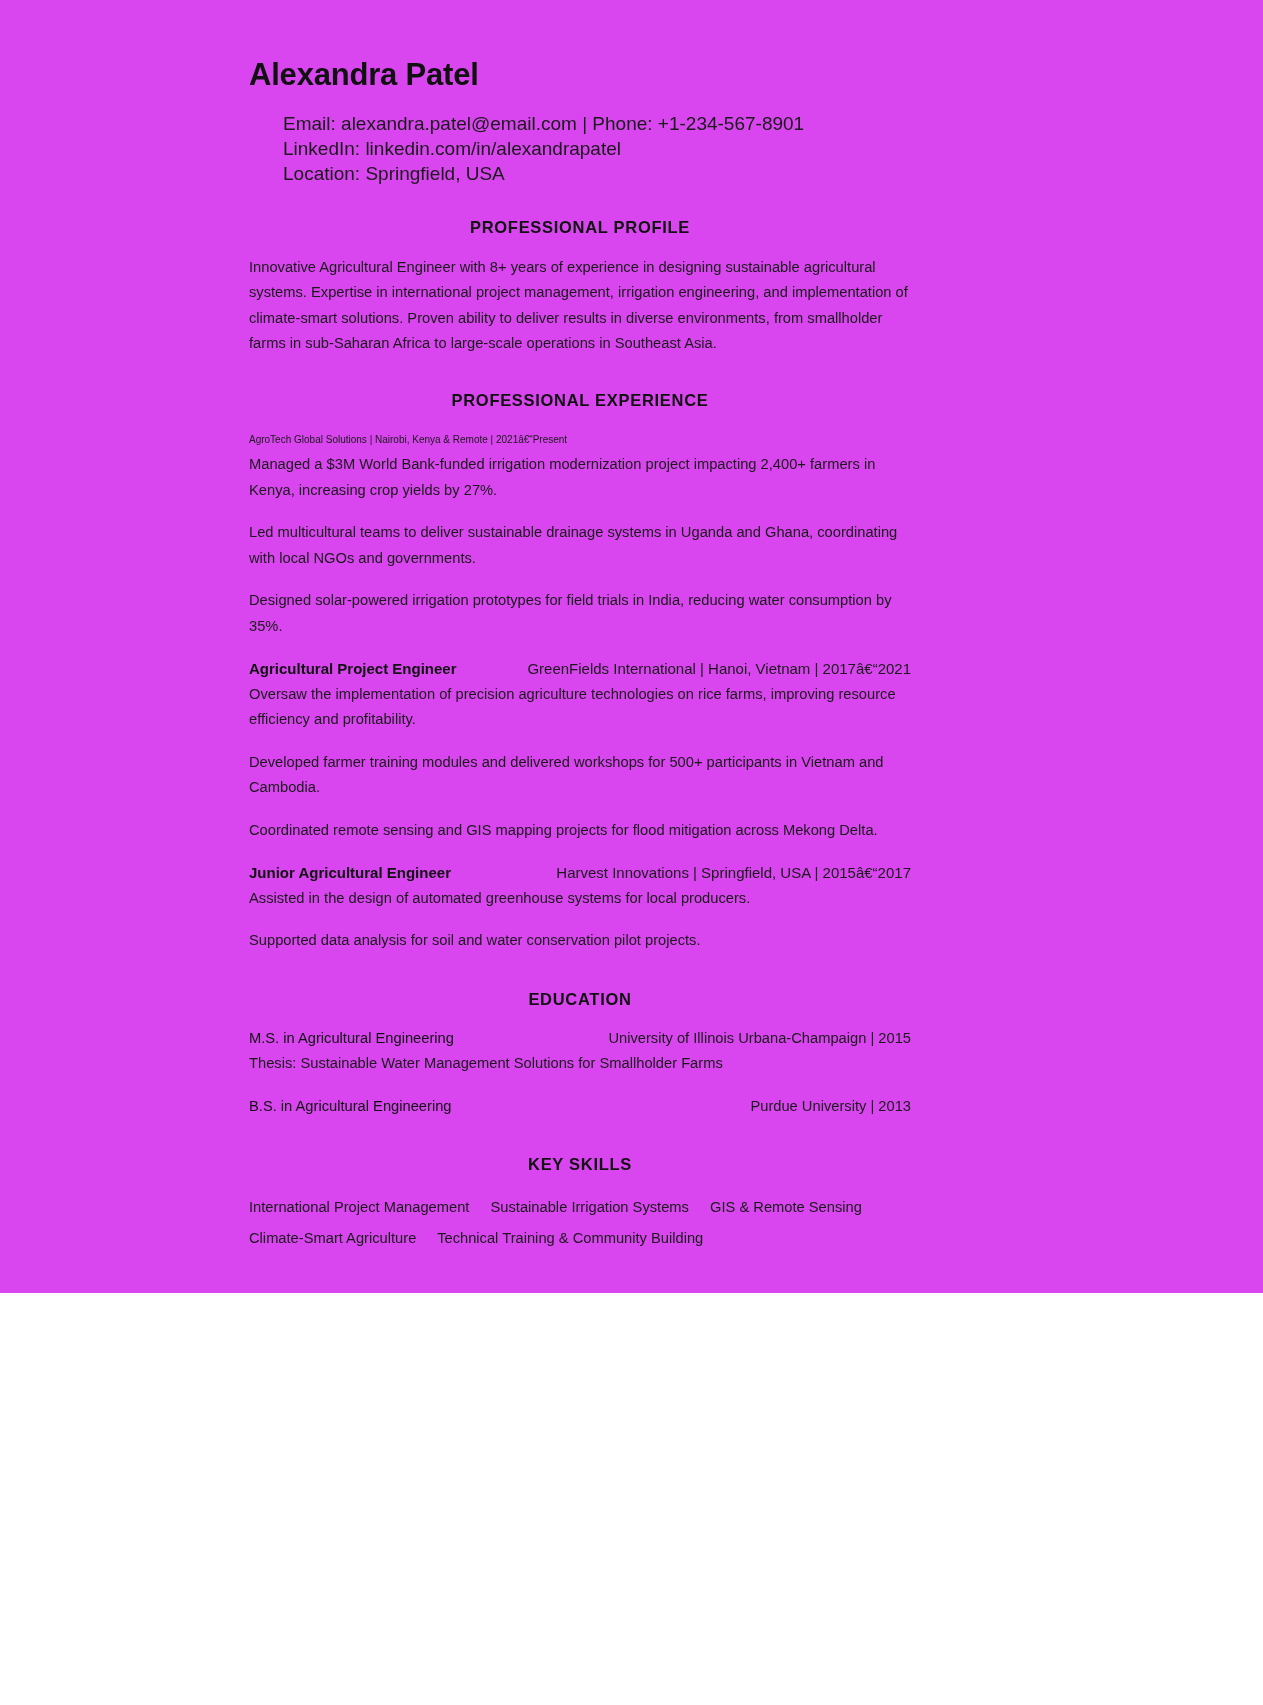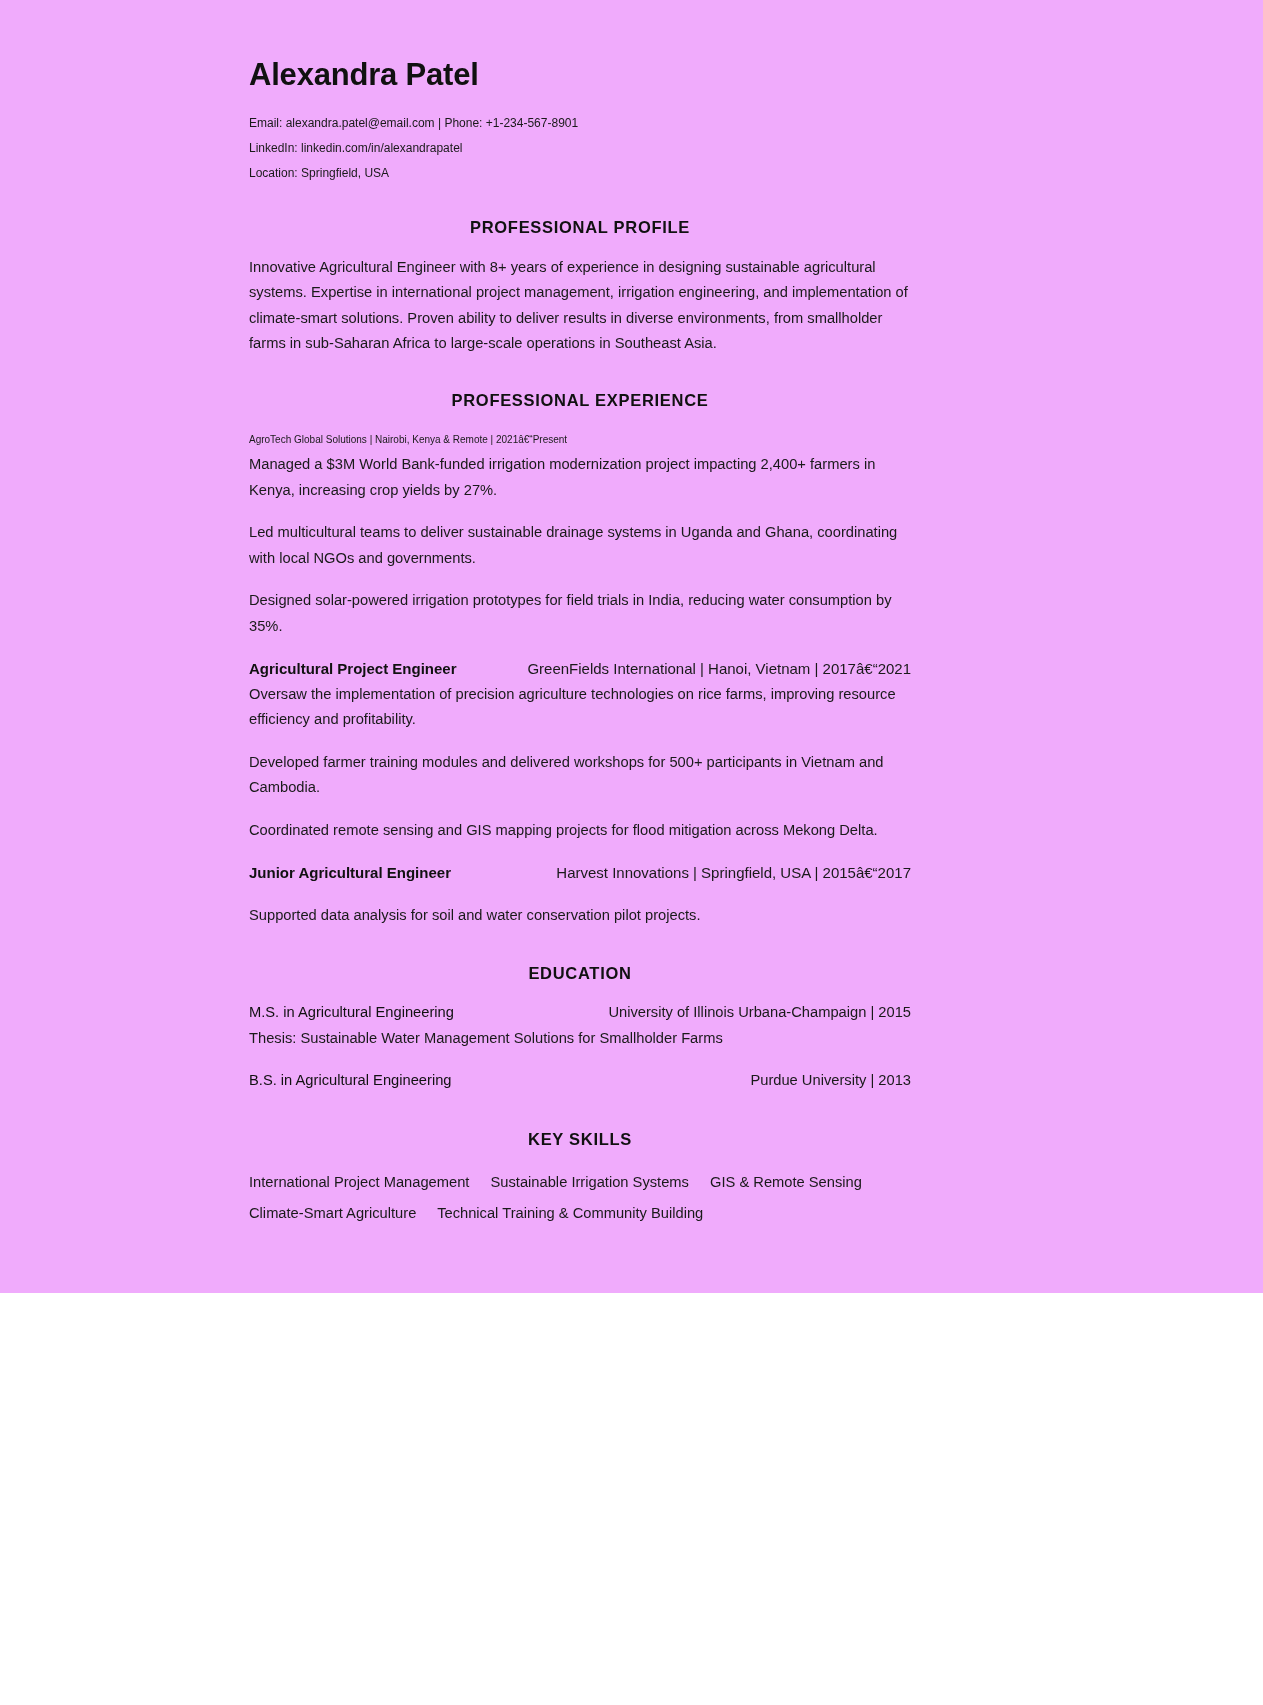--- a/index.html
+++ b/index.html
@@ -14,21 +14,21 @@
     color: #1a1a1a;
     overflow: hidden;
     position: relative;
   }
   .page {
     position: absolute;
     top: 0;
     left: 0;
     width: 1263px;
     height: 1705px;
-    background: #f0abfc;
+    background: #d946ef;
   }
   .content {
     position: absolute;
     left: 249px;
     top: 0;
     width: 662px;
   }
 
   
   .name {
@@ -37,24 +37,25 @@
     letter-spacing: -0.2px;
     color: #111111;
     margin: 0;
     padding-top: 56px;
     line-height: 1.25;
   }
   .contact-block {
     margin-top: 16px;
   }
   .contact-line {
-    font-size: 12px;
+    font-size: 19px;
     line-height: 25px;
     color: #1a1a1a;
     white-space: nowrap;
+    margin-left: 34px;
   }
 
   
   .section-heading {
     font-size: 16.5px;
     font-weight: bold;
     letter-spacing: 0.7px;
     color: #111111;
     margin: 0;
     text-transform: uppercase;
@@ -200,20 +201,21 @@
       <p class="job-desc">Oversaw the implementation of precision agriculture technologies on rice farms, improving resource efficiency and profitability.</p>
     </div>
     <p class="job-desc bullet-para">Developed farmer training modules and delivered workshops for 500+ participants in Vietnam and Cambodia.</p>
     <p class="job-desc bullet-para">Coordinated remote sensing and GIS mapping projects for flood mitigation across Mekong Delta.</p>
 
     <div class="job">
       <div class="job-title-row">
         <span class="jt">Junior Agricultural Engineer</span>
         <span class="jm">Harvest Innovations | Springfield, USA | 2015â€“2017</span>
       </div>
+      <p class="job-desc">Assisted in the design of automated greenhouse systems for local producers.</p>
     </div>
     <p class="job-desc bullet-para">Supported data analysis for soil and water conservation pilot projects.</p>
 
     <h2 class="section-heading sec-edu">EDUCATION</h2>
 
     <div class="edu-entry">
       <div class="edu-row">
         <span class="degree">M.S. in Agricultural Engineering</span>
         <span class="school">University of Illinois Urbana-Champaign | 2015</span>
       </div>

